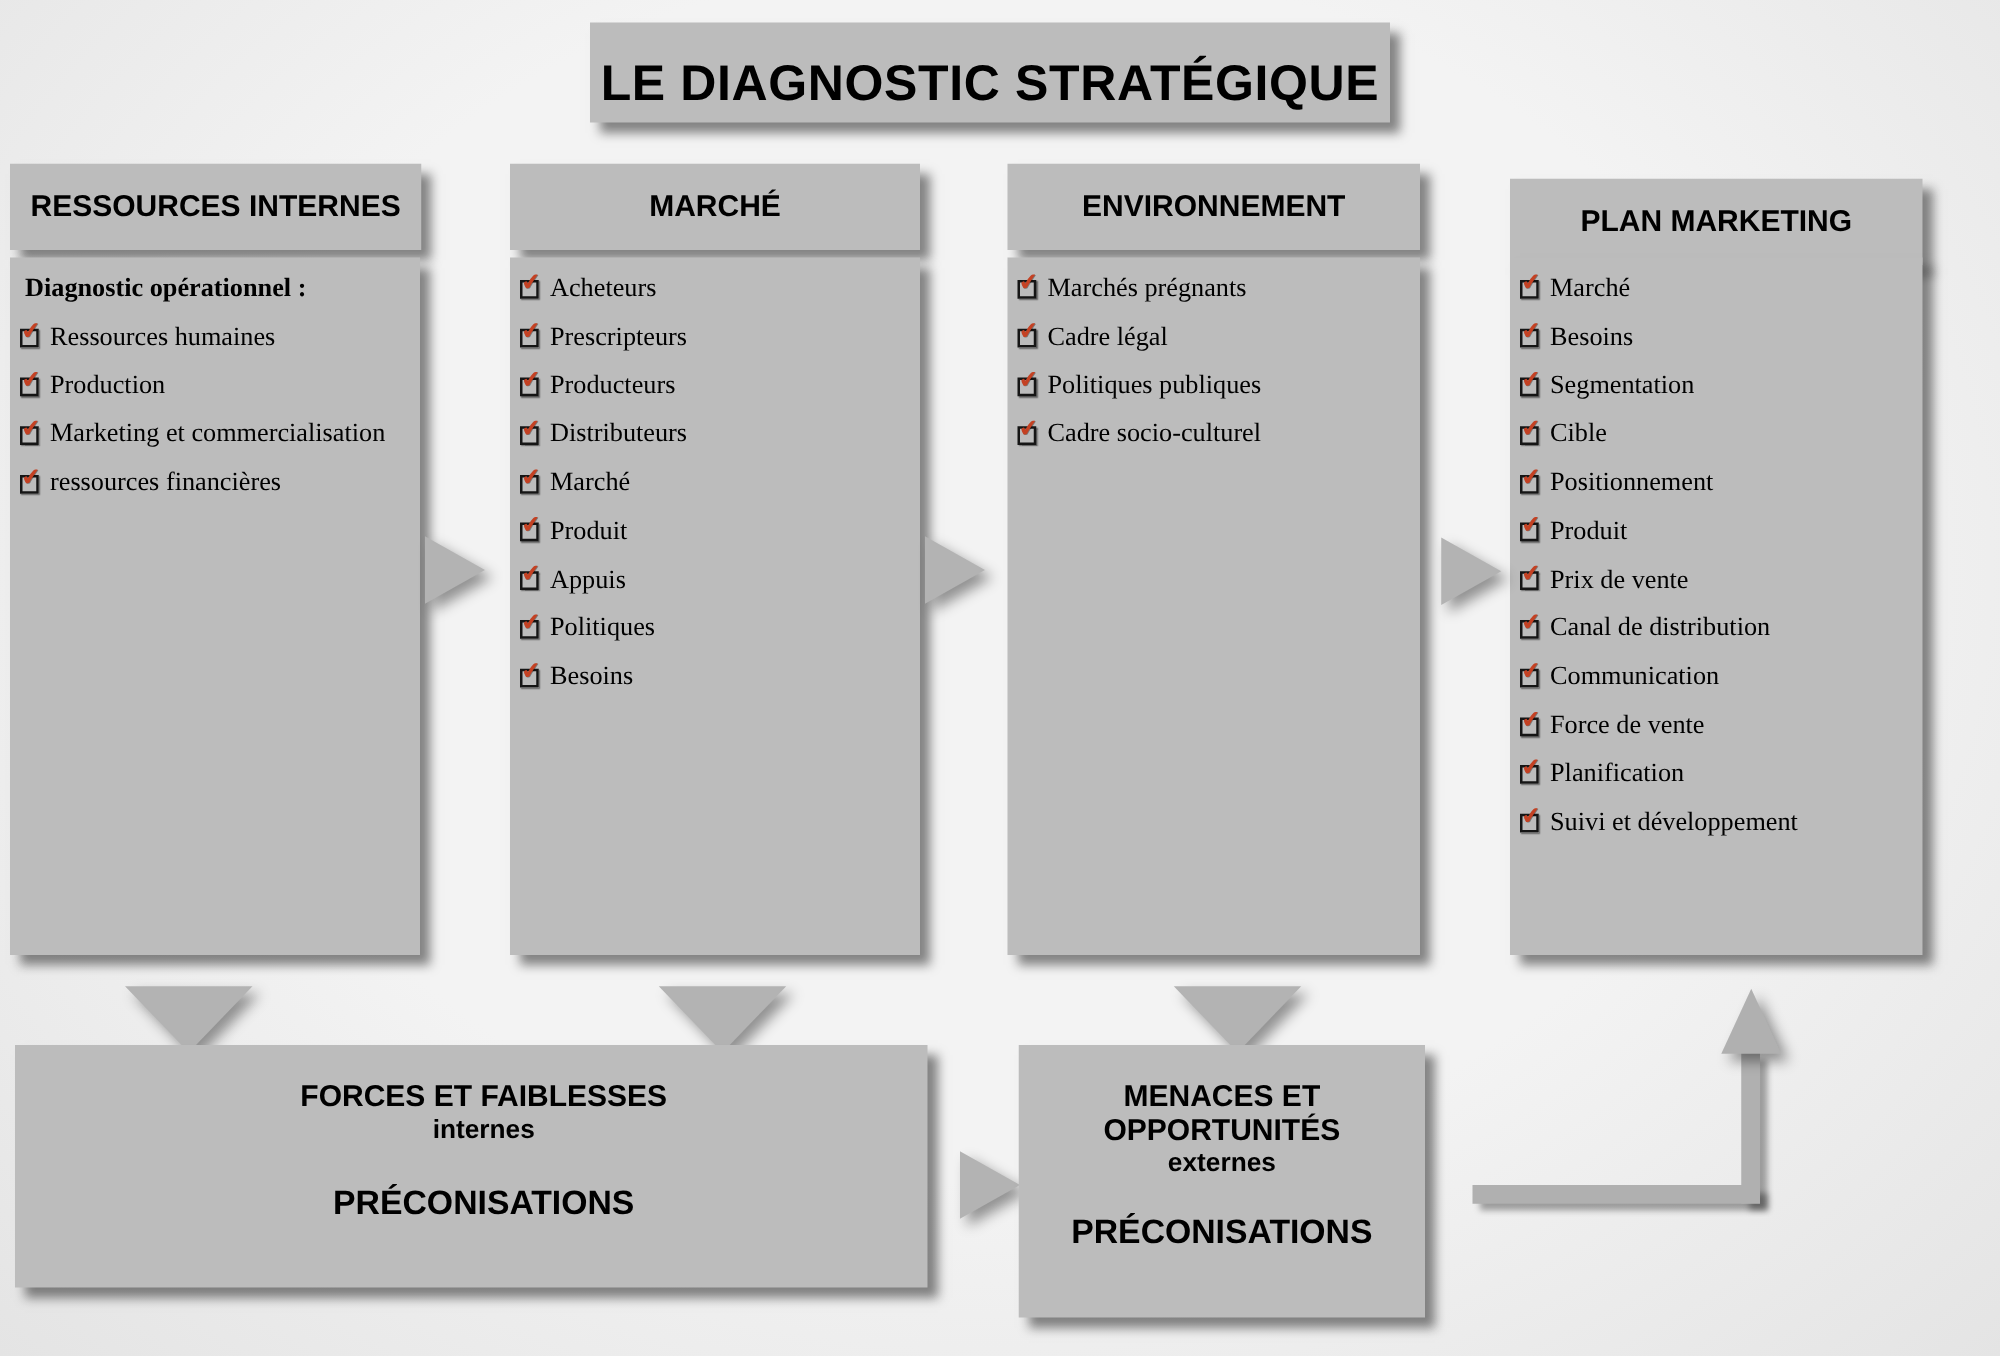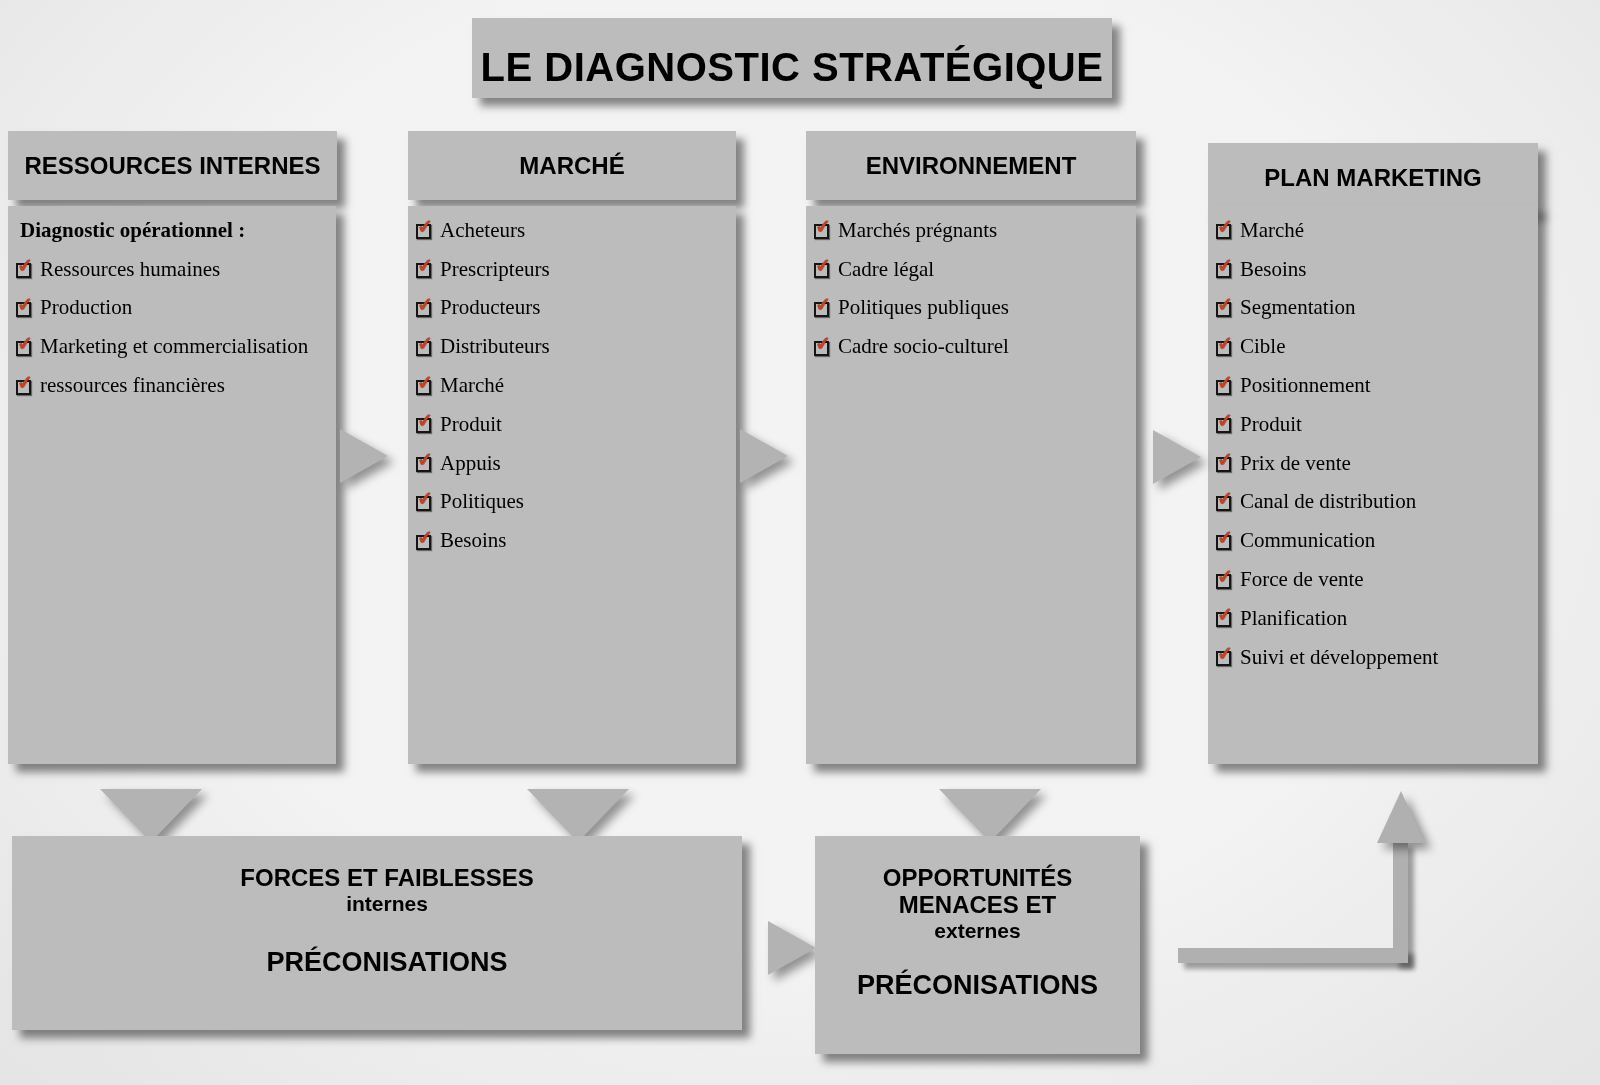--- a/index.html
+++ b/index.html
@@ -301,22 +301,22 @@
 
   <div class="gbox bottom-box bb-forces">
     <div class="bb-line1">FORCES ET FAIBLESSES</div>
     <div class="bb-line2">internes</div>
     <div class="bb-footer">PRÉCONISATIONS</div>
   </div>
 
   <div class="arrow-right" style="left:768px; top:921px;"></div>
 
   <div class="gbox bottom-box bb-menaces">
+    <div class="bb-line1">MENACES ET</div>
     <div class="bb-line1">OPPORTUNITÉS</div>
-    <div class="bb-line1">MENACES ET</div>
     <div class="bb-line2">externes</div>
     <div class="bb-footer">PRÉCONISATIONS</div>
   </div>
 
   <div class="bar" style="left:1178px; top:948px; width:230px; height:15px;"></div>
   <div class="bar" style="left:1393px; top:841px; width:15px; height:122px;"></div>
   <div class="arrow-up-head" style="left:1377px; top:791px;"></div>
 
 </div>
 

